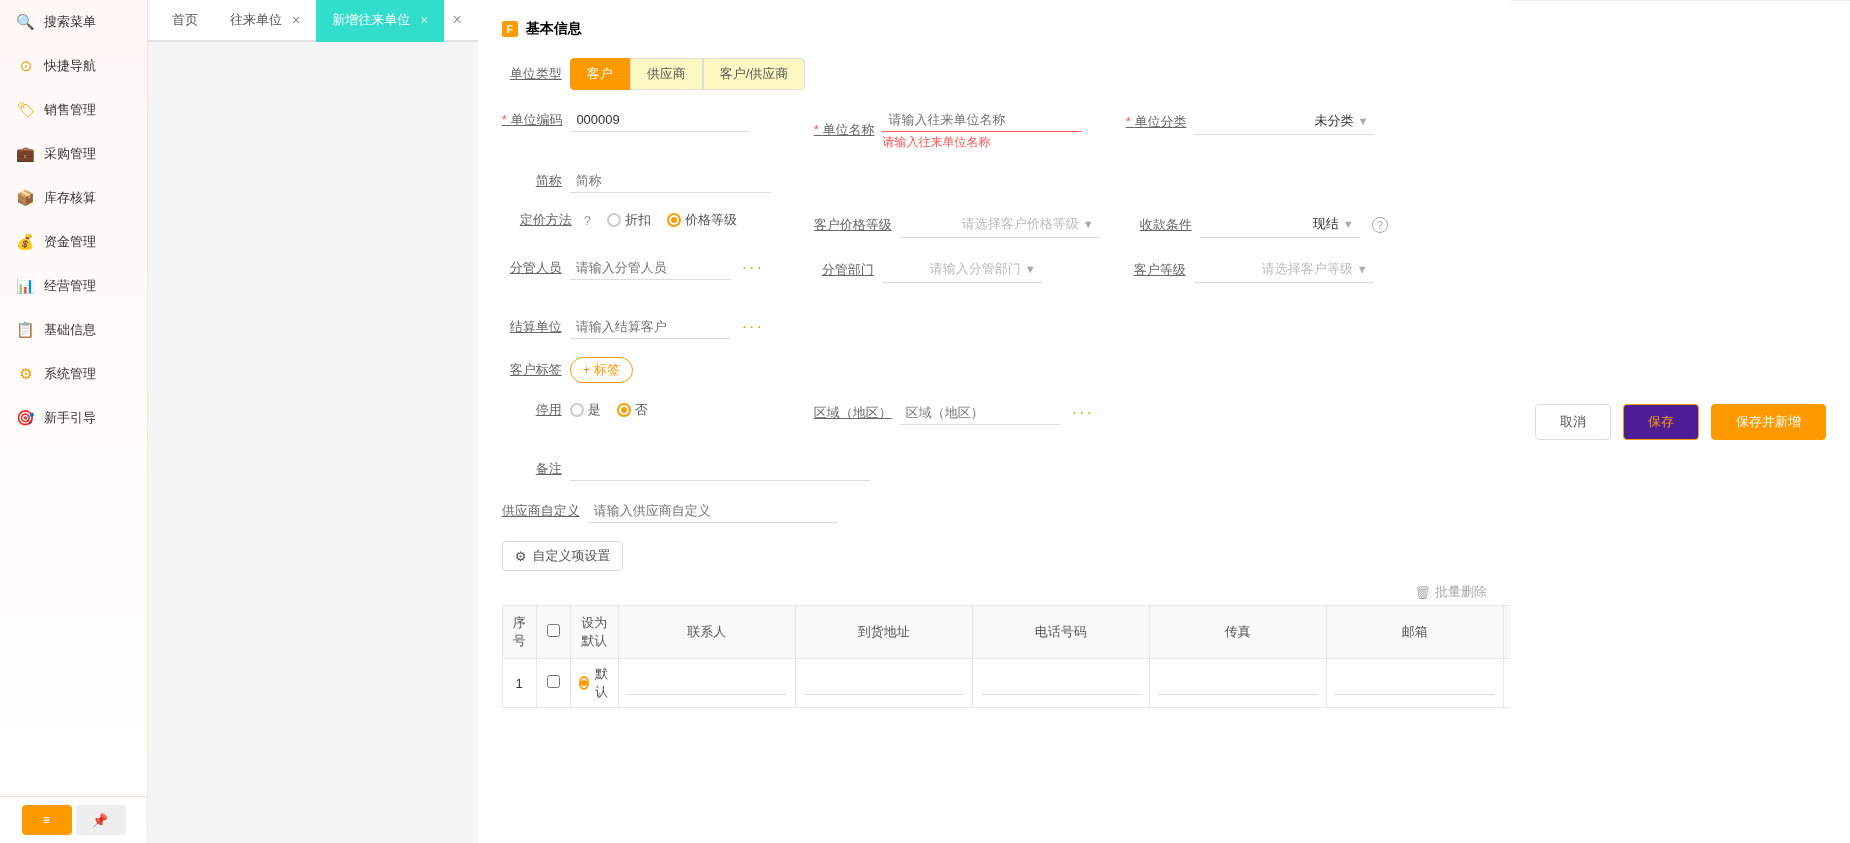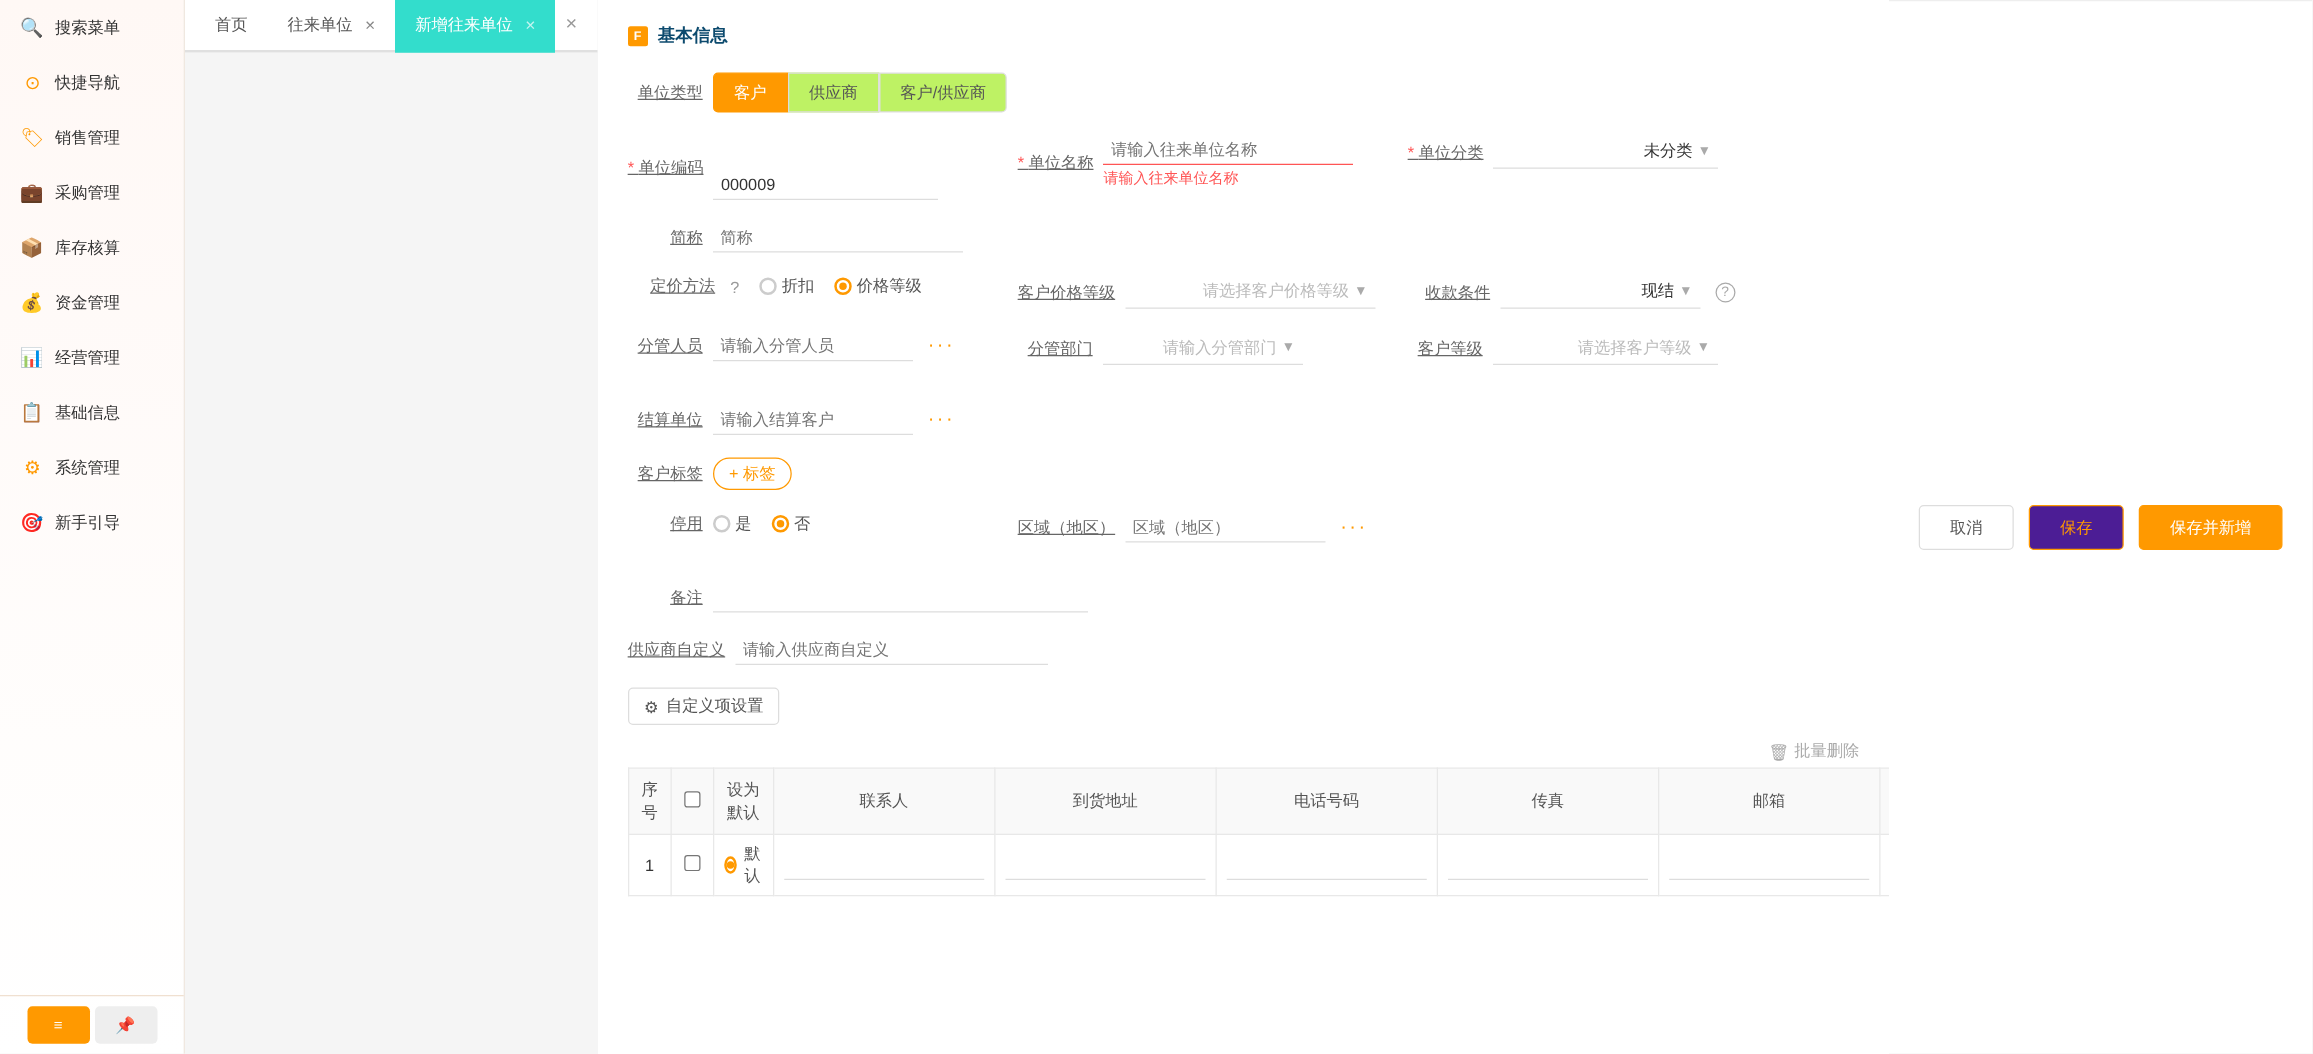--- a/index.html
+++ b/index.html
@@ -130,21 +130,21 @@
       display: flex;
       align-items: center;
       justify-content: center;
       color: #fff;
       font-size: 10px;
       font-weight: bold;
     }
     .section-title {
       font-size: 14px;
       font-weight: 600;
-      color: #0c4a6e;
+      color: #000000;
     }
 
     
     .form-row {
       display: flex;
       align-items: flex-start;
       margin-bottom: 18px;
       gap: 32px;
       flex-wrap: wrap;
     }
@@ -212,21 +212,21 @@
       width: 6px; height: 6px;
       background: #f90;
       border-radius: 50%;
     }
 
     
     .type-btn-group { display: flex; gap: 0; }
     .type-btn {
       padding: 6px 16px;
       border: 1px solid #ddd;
-      background: #bef264;
+      background: #fef9c3;
       cursor: pointer;
       font-size: 13px;
       color: #555;
     }
     .type-btn:first-child { border-radius: 4px 0 0 4px; }
     .type-btn:last-child { border-radius: 0 4px 4px 0; }
     .type-btn.active { background: #f90; color: #fff; border-color: #f90; }
 
     
     .tag-add {
@@ -423,21 +423,21 @@
           <button class="type-btn active">客户</button>
           <button class="type-btn">供应商</button>
           <button class="type-btn">客户/供应商</button>
         </div>
       </div>
     </div>
 
     <div class="form-row">
       <div class="form-field">
         <span class="form-label required">单位编码</span>
-        <input class="form-input" type="text" value="000009" style="width: 180px; margin-top: 28px;">
+        <input class="form-input" type="text" value="000009" style="width: 180px;">
       </div>
       <div class="form-field">
         <span class="form-label required">单位名称</span>
         <div class="form-input-wrapper">
           <input class="form-input error" type="text" style="width: 200px; border-bottom-color: rgb(255, 85, 85);" placeholder="请输入往来单位名称">
           <span style="color:#f55;font-size:12px;margin-top:2px;">请输入往来单位名称</span>
         </div>
       </div>
       <div class="form-field">
         <span class="form-label required">单位分类</span>

